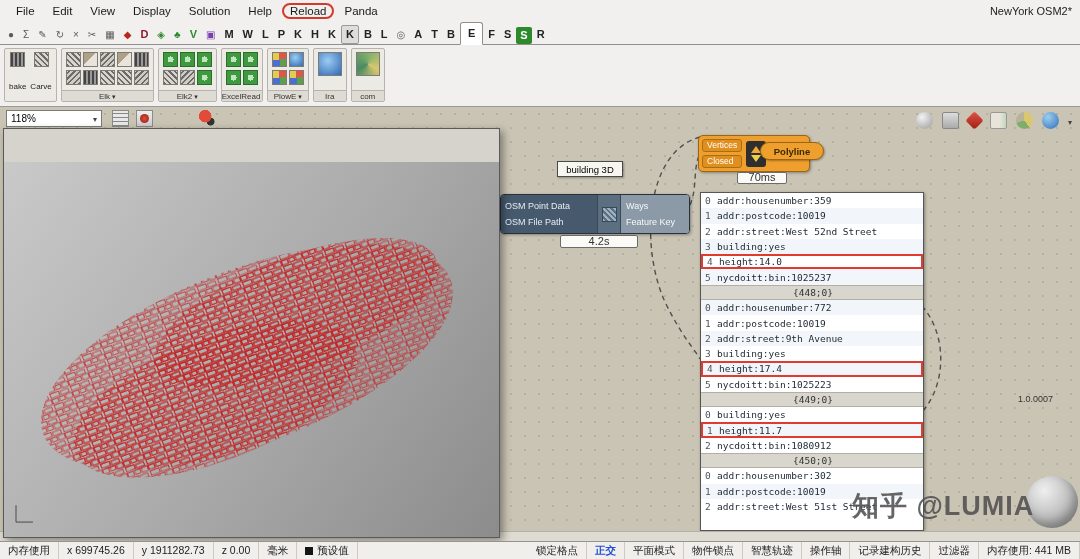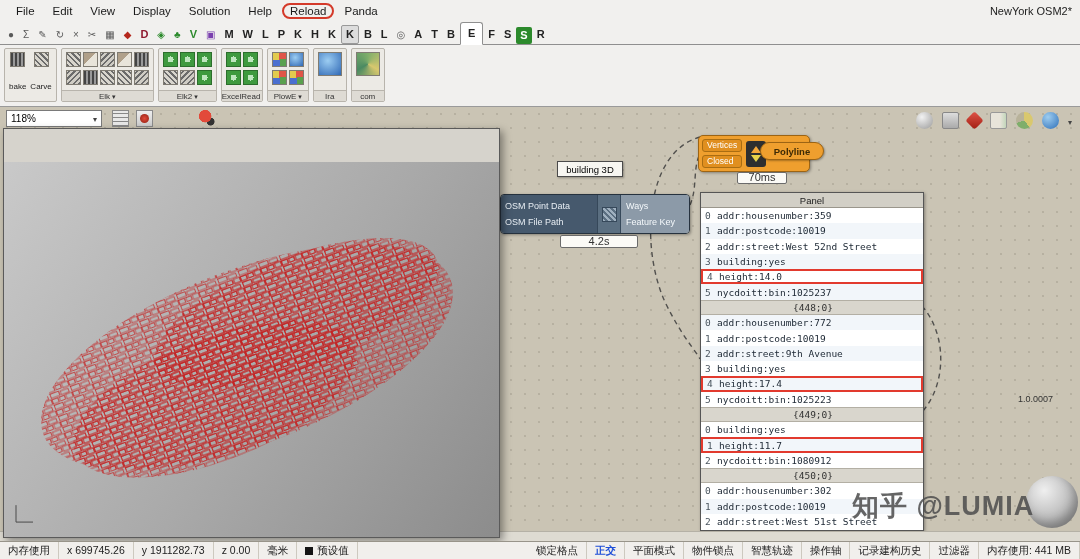--- a/index.html
+++ b/index.html
@@ -335,21 +335,20 @@
       </div>
     </div>
     <div class="poly-comp">
       <span>Polyline</span>
     </div>
     <div class="time-badge" id="badge-poly">
       <span>70ms</span>
     </div>
 
     <div class="panel-comp">
-      <div class="panel-head">Panel</div>
       <div class="panel-body">
 
       <div class="prow">
             <span class="pi">0</span>
             <span class="pt">addr:housenumber:359</span>
           </div>
           <div class="prow">
             <span class="pi">1</span>
             <span class="pt">addr:postcode:10019</span>
           </div>

